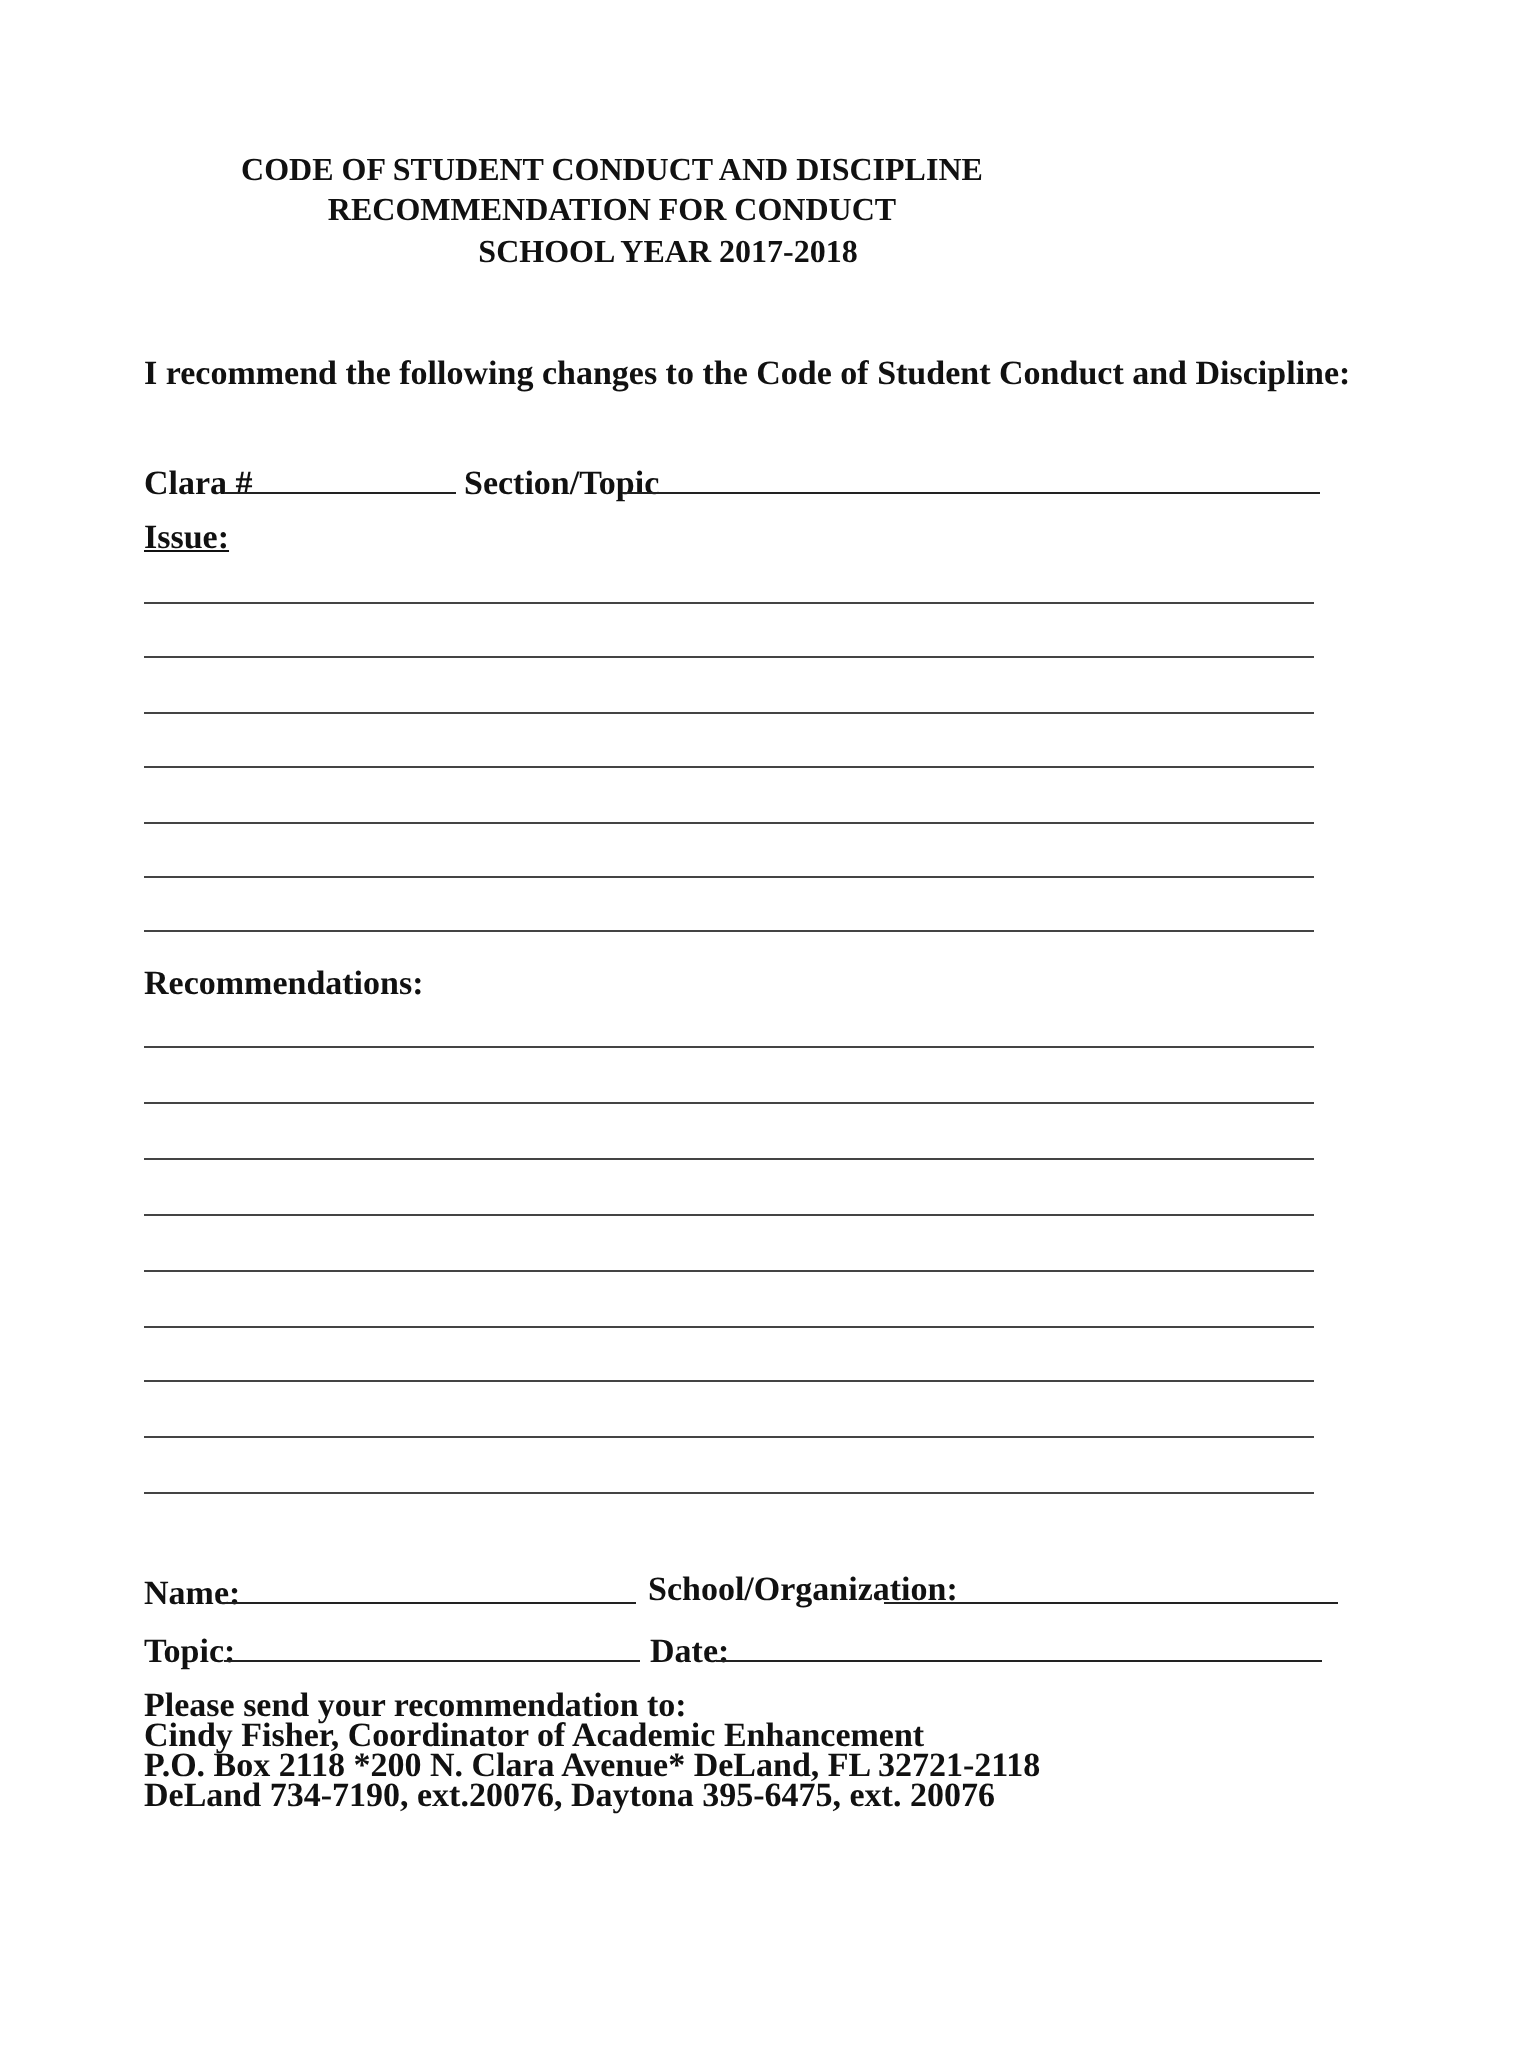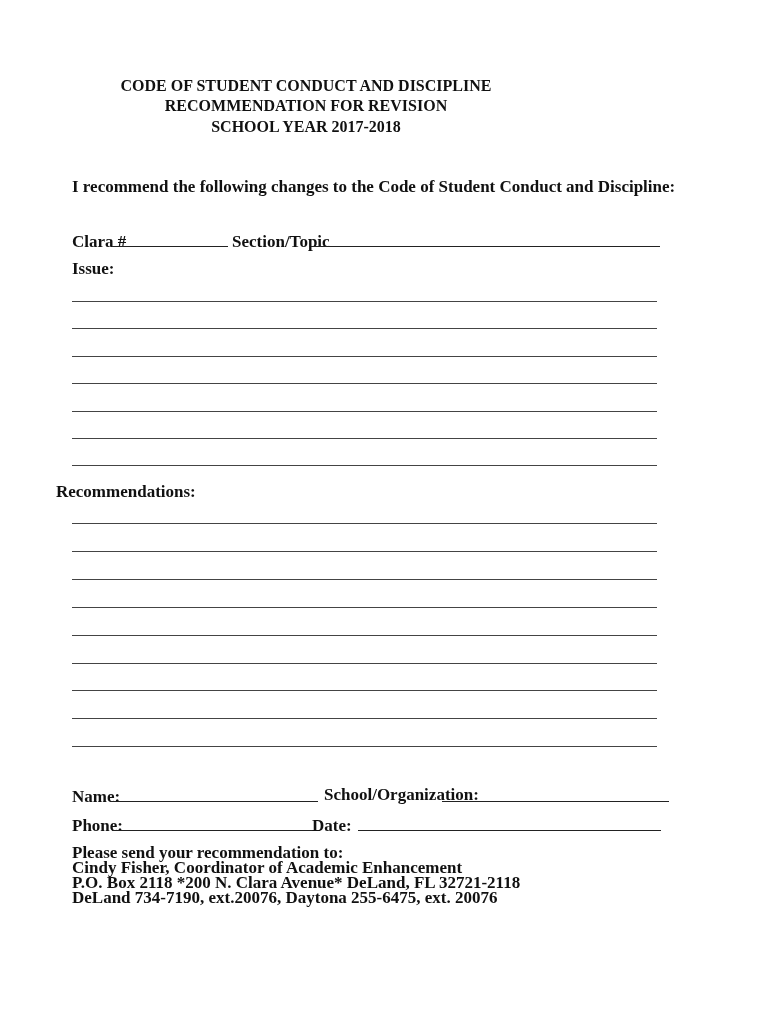--- a/index.html
+++ b/index.html
@@ -8,60 +8,60 @@
   .abs { position: absolute; white-space: nowrap; }
   .title { left: 0; width: 612px; text-align: center; font-weight: bold; font-size: 16px; line-height: 20px; }
   .b { font-weight: bold; font-size: 17px; line-height: 14px; }
   .field-line { position: absolute; height: 1px; background: #222; }
   .area-line { position: absolute; left: 72px; width: 585px; height: 1px; background: #444; }
 </style>
 </head>
 <body>
 
 <div class="abs title" style="top:76px;">CODE OF STUDENT CONDUCT AND DISCIPLINE</div>
-<div class="abs title" style="top:96px;">RECOMMENDATION FOR REVISION</div>
-<div class="abs title" style="top:117px;">SCHOOL YEAR 2017-2018</div>
+<div class="abs title" style="top:96px;">RECOMMENDATION FOR CONDUCT</div>
+<div class="abs title" style="top:117px;margin-left:28px;">SCHOOL YEAR 2017-2018</div>
 
 <div class="abs b" style="left:72px; top:180px;">I recommend the following changes to the Code of Student Conduct and Discipline:</div>
 
 <div class="abs b" style="left:72px; top:235px;">Clara #</div>
 <div class="field-line" style="left:112px; top:246px; width:116px;"></div>
 <div class="abs b" style="left:232px; top:235px;">Section/Topic</div>
 <div class="field-line" style="left:311px; top:246px; width:349px;"></div>
 
-<div class="abs b" style="left:72px; top:262px;">Issue:</div>
+<div class="abs b" style="left:72px; top:262px;text-decoration:underline;">Issue:</div>
 <div id="issue-lines">
     <div class="area-line" style="top: 301px;"></div>
     <div class="area-line" style="top: 328px;"></div>
     <div class="area-line" style="top: 356px;"></div>
     <div class="area-line" style="top: 383px;"></div>
     <div class="area-line" style="top: 411px;"></div>
     <div class="area-line" style="top: 438px;"></div>
     <div class="area-line" style="top: 465px;"></div>
   </div>
 
-<div class="abs b" style="left:56px; top:485px;text-align:center;">Recommendations:</div>
+<div class="abs b" style="left:72px; top:485px;text-align:center;">Recommendations:</div>
 <div id="rec-lines">
     <div class="area-line" style="top: 523px;"></div>
     <div class="area-line" style="top: 551px;"></div>
     <div class="area-line" style="top: 579px;"></div>
     <div class="area-line" style="top: 607px;"></div>
     <div class="area-line" style="top: 635px;"></div>
     <div class="area-line" style="top: 663px;"></div>
     <div class="area-line" style="top: 690px;"></div>
     <div class="area-line" style="top: 718px;"></div>
     <div class="area-line" style="top: 746px;"></div>
   </div>
 
 <div class="abs b" style="left:72px; top:790px;font-family:Liberation Serif, serif;">Name:</div>
 <div class="field-line" style="left:110px; top:801px; width:208px;"></div>
 <div class="abs b" style="left:324px; top:788px;font-family:Liberation Serif, serif;">School/Organization:</div>
 <div class="field-line" style="left:442px; top:801px; width:227px;"></div>
 
-<div class="abs b" style="left:72px; top:819px;">Phone:</div>
+<div class="abs b" style="left:72px; top:819px;">Topic:</div>
 <div class="field-line" style="left:112px; top:830px; width:208px;"></div>
-<div class="abs b" style="left:312px; top:819px;">Date:</div>
+<div class="abs b" style="left:325px; top:819px;">Date:</div>
 <div class="field-line" style="left:358px; top:830px; width:303px;"></div>
 
 <div class="abs b" style="left:72px; top:846px;">Please send your recommendation to:</div>
 <div class="abs b" style="left:72px; top:861px;text-align:right;">Cindy Fisher, Coordinator of Academic Enhancement</div>
 <div class="abs b" style="left:72px; top:876px;">P.O. Box 2118 *200 N. Clara Avenue* DeLand, FL 32721-2118</div>
-<div class="abs b" style="left:72px; top:891px;">DeLand 734-7190, ext.20076, Daytona 255-6475, ext. 20076</div>
+<div class="abs b" style="left:72px; top:891px;">DeLand 734-7190, ext.20076, Daytona 395-6475, ext. 20076</div>
 
 </body></html>

